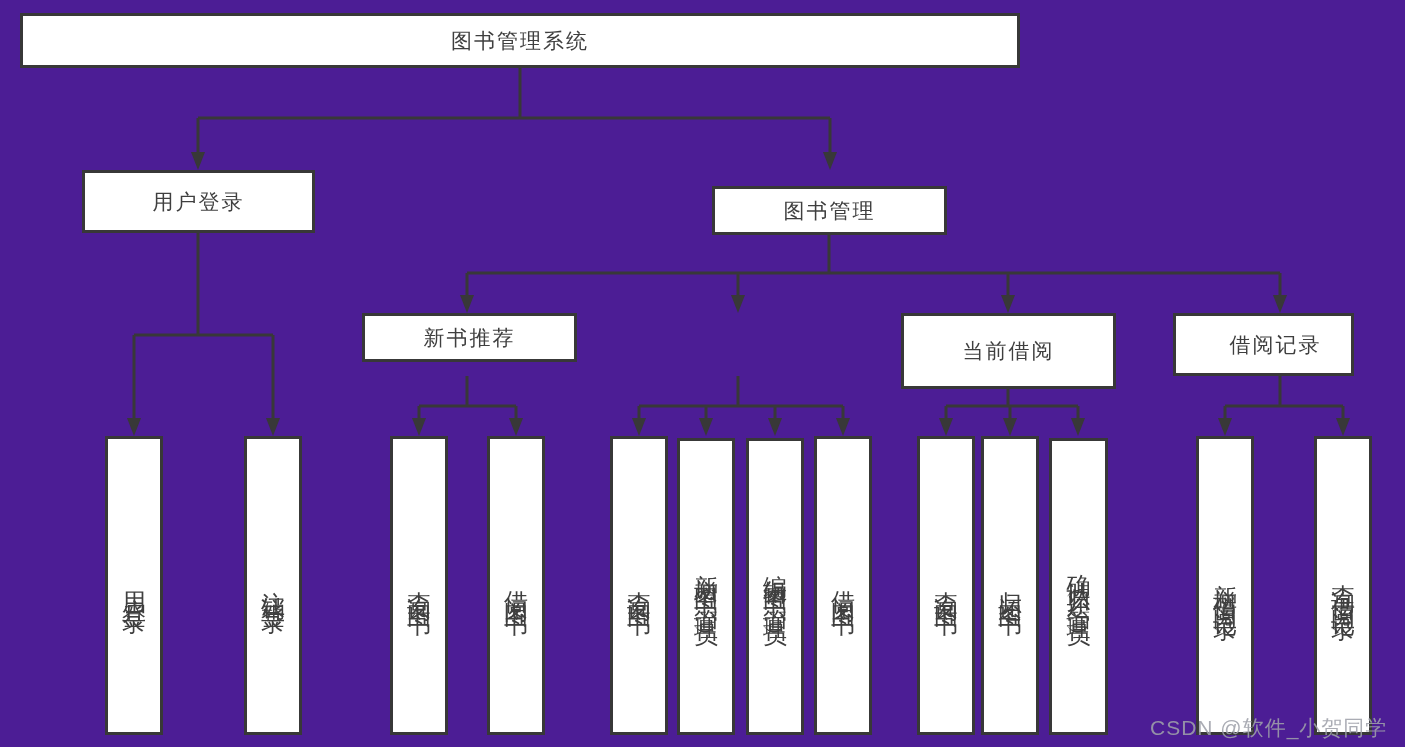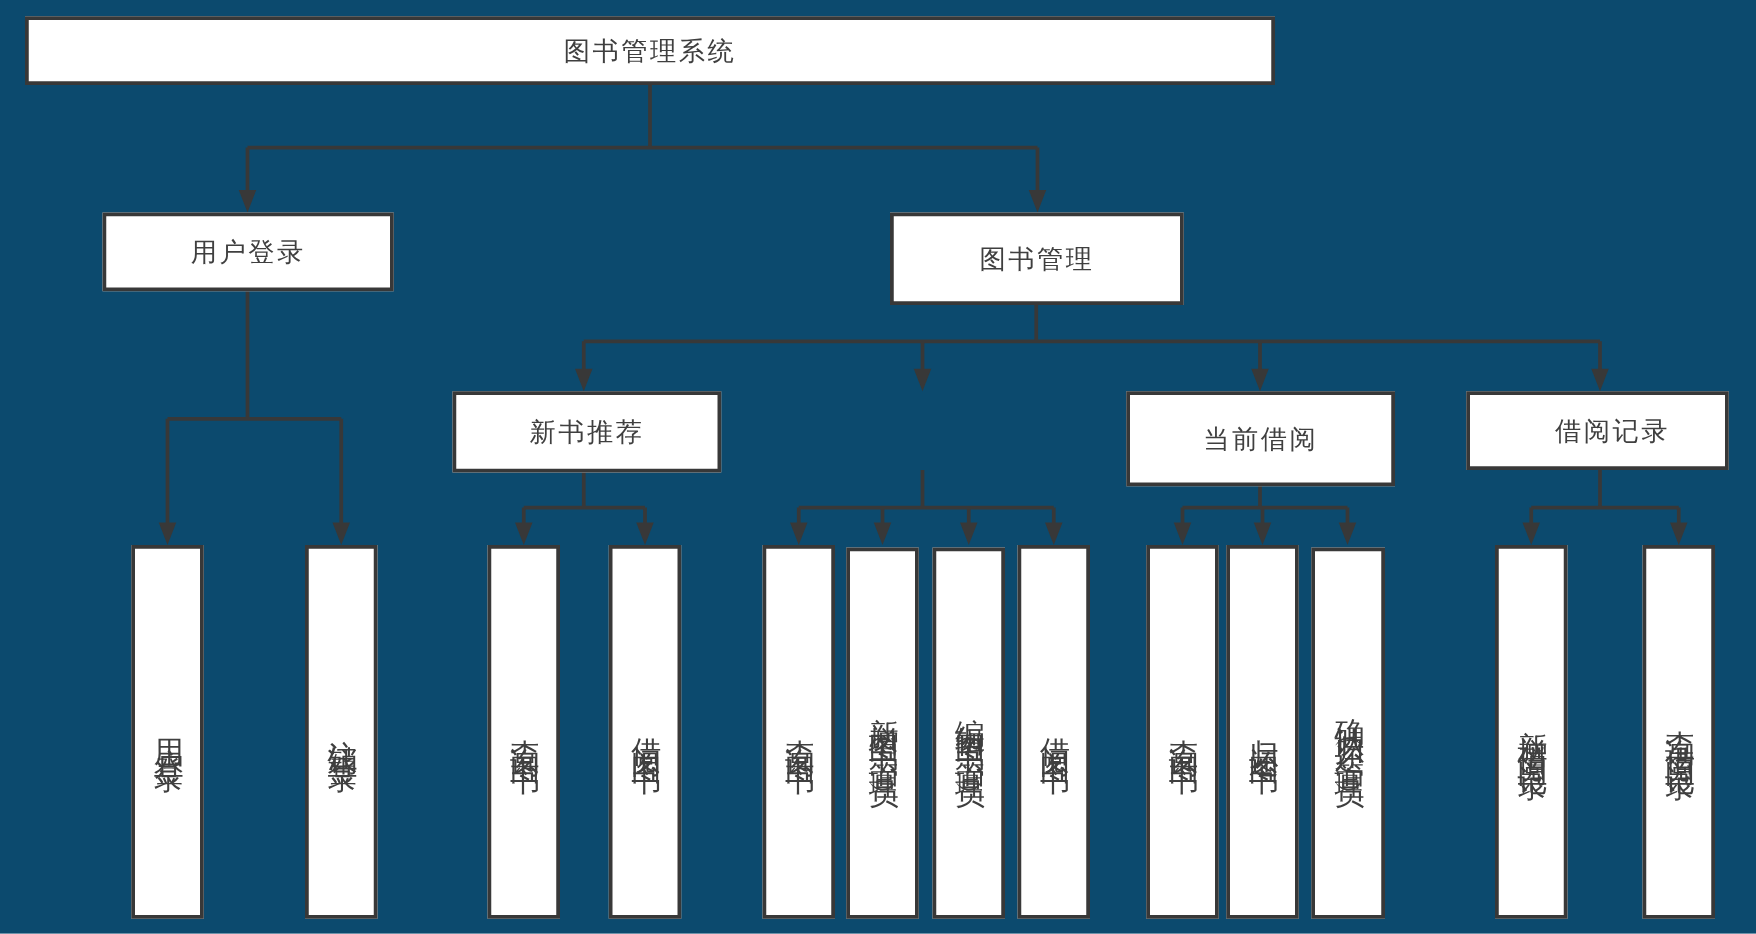--- a/index.html
+++ b/index.html
@@ -1,20 +1,20 @@
 <!DOCTYPE html>
 <html><head>
 <meta charset="utf-8">
 <style>
   html, body { margin: 0; padding: 0; background: #ffffff; }
   .stage {
     position: relative;
     width: 1405px;
     height: 747px;
-    background: #0c4a6e;
+    background: #4c1d95;
     overflow: hidden;
     font-family: "Liberation Sans", sans-serif;
   }
   .connectors {
     position: absolute;
     left: 0; top: 0;
     width: 1405px; height: 747px;
     pointer-events: none;
   }
   .box {
@@ -91,31 +91,31 @@
     <polygon points="1336,418 1350,418 1343,436" fill="#383838" stroke="none"></polygon>
   </svg>
 
   <div class="box h" style="left:20px; top:13px; width:1000px; height:55px;">
     <span>图书管理系统</span>
   </div>
 
   <div class="box h" style="left:82px; top:170px; width:233px; height:63px;">
     <span>用户登录</span>
   </div>
-  <div class="box h" style="left:712px; top:170px; width:235px; height:74px;">
+  <div class="box h" style="left:712px; top:186px; width:235px; height:49px;">
     <span>图书管理</span>
   </div>
 
-  <div class="box h" style="left:362px; top:313px; width:215px; height:65px;">
+  <div class="box h" style="left:362px; top:313px; width:215px; height:49px;">
     <span>新书推荐</span>
   </div>
   <div class="box h" style="left:901px; top:313px; width:215px; height:76px;">
     <span>当前借阅</span>
   </div>
-  <div class="box h" style="left:1173px; top:313px; width:210px; height:63px;padding-left:24px;">
+  <div class="box h" style="left:1173px; top:313px; width:181px; height:63px;padding-left:24px;">
     <span>借阅记录</span>
   </div>
 
   <div class="box v" style="left:105px; top:436px; width:58px; height:299px;">
     <span>用户登录</span>
   </div>
   <div class="box v" style="left:244px; top:436px; width:58px; height:299px;">
     <span>注销登录</span>
   </div>
 
@@ -149,14 +149,15 @@
     <span>确认归还（管理员）</span>
   </div>
 
   <div class="box v" style="left:1196px; top:436px; width:58px; height:299px;">
     <span>新增借阅记录</span>
   </div>
   <div class="box v" style="left:1314px; top:436px; width:58px; height:299px;">
     <span>查询借阅记录</span>
   </div>
 
+  <div class="watermark">CSDN @软件_小贺同学</div>
 
 </div>
 
 </body></html>

